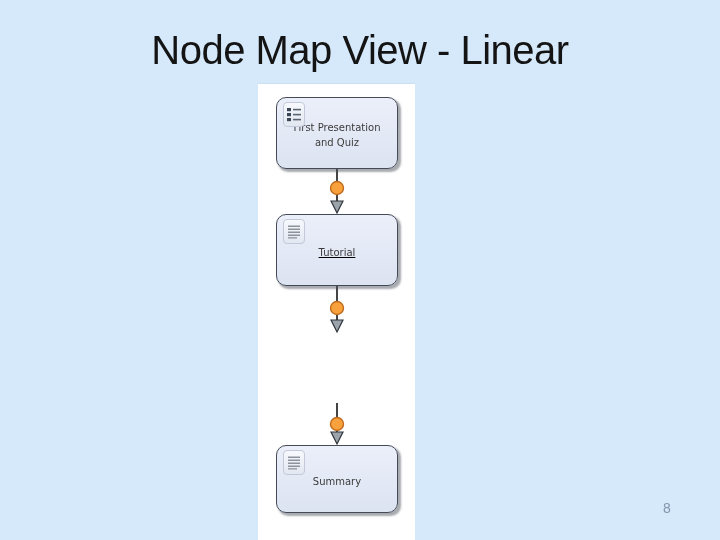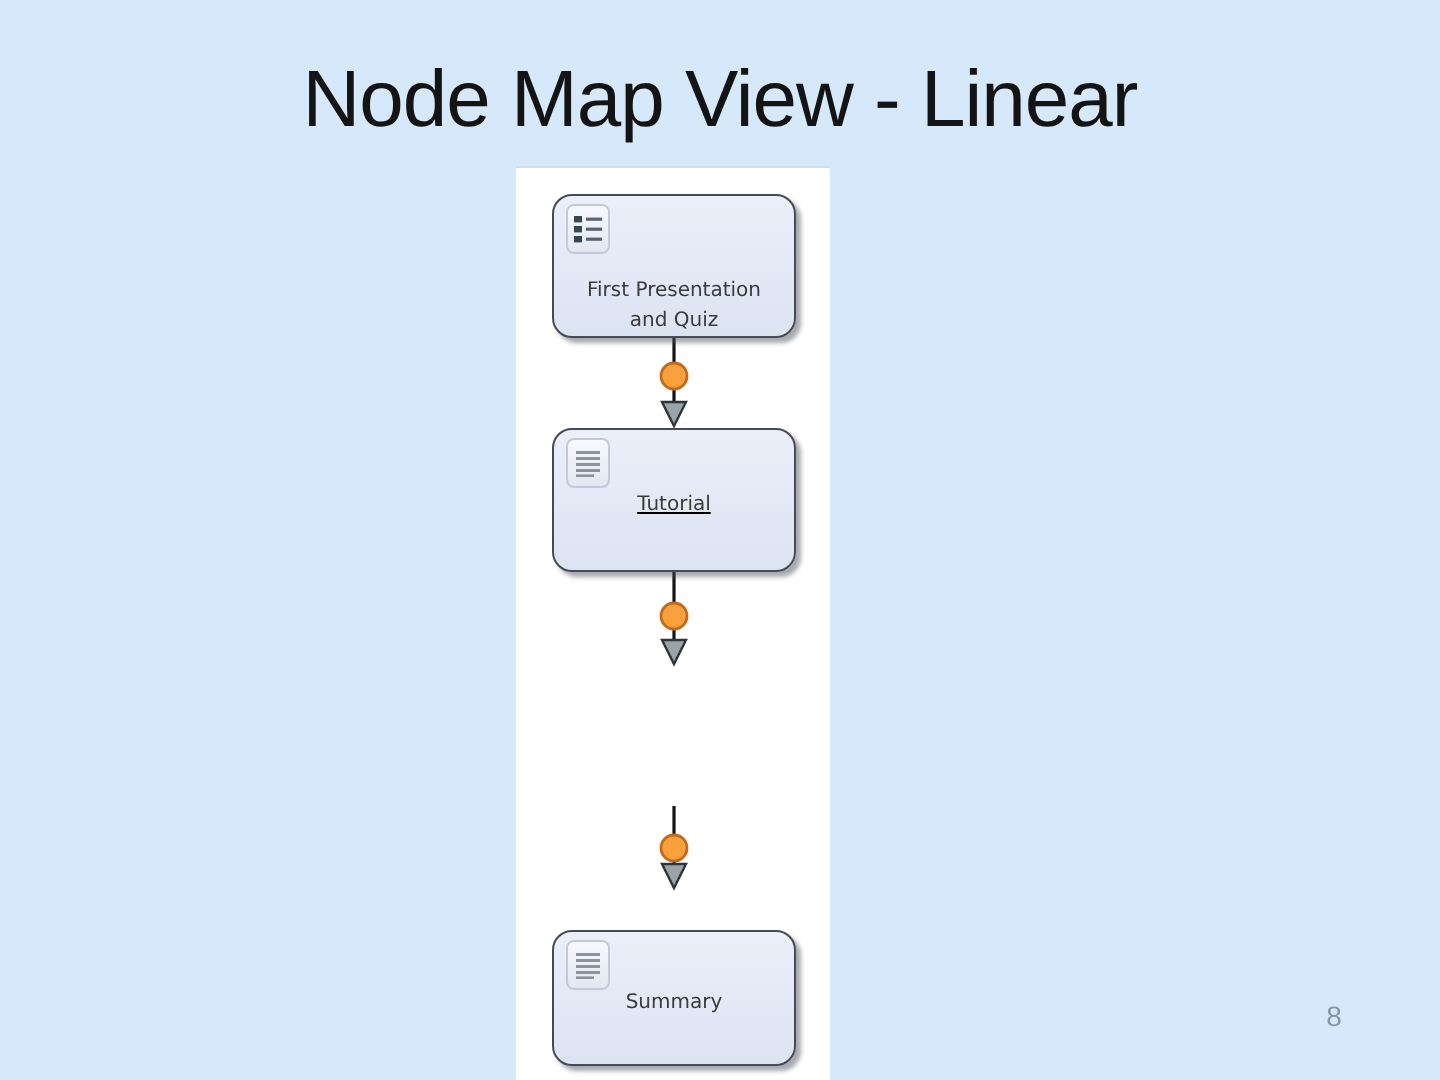--- a/index.html
+++ b/index.html
@@ -72,21 +72,21 @@
         <polygon class="connector-arrowhead" points="73,236 85,236 79,248"></polygon>
       </g>
 
       <g>
         <line class="connector-line" x1="79" y1="319" x2="79" y2="359"></line>
         <circle class="connector-circle" cx="79" cy="340" r="6.5" fill="#f9a13c"></circle>
         <polygon class="connector-arrowhead" points="73,348 85,348 79,360"></polygon>
       </g>
     </svg>
 
-    <div class="node" style="top:13px; height:72px;align-items:flex-end;">
+    <div class="node" style="top:13px; height:72px;">
       <span class="icon-box">
         <svg width="14" height="15" viewBox="0 0 14 15" xmlns="http://www.w3.org/2000/svg">
           <rect x="0" y="1" width="4" height="3.2" fill="#3a4654"></rect>
           <rect x="6" y="1.8" width="8" height="1.6" fill="#5a6470"></rect>
           <rect x="0" y="6" width="4" height="3.2" fill="#3a4654"></rect>
           <rect x="6" y="6.8" width="8" height="1.6" fill="#5a6470"></rect>
           <rect x="0" y="11" width="4" height="3.2" fill="#3a4654"></rect>
           <rect x="6" y="11.8" width="8" height="1.6" fill="#5a6470"></rect>
         </svg>
       </span>
@@ -101,21 +101,21 @@
           <rect x="1" y="4.5" width="12" height="1.5" fill="#8d939c"></rect>
           <rect x="1" y="7.5" width="12" height="1.5" fill="#8d939c"></rect>
           <rect x="1" y="10.5" width="12" height="1.5" fill="#8d939c"></rect>
           <rect x="1" y="13.2" width="9" height="1.3" fill="#8d939c"></rect>
         </svg>
       </span>
       <span class="node-label">Tutorial</span>
     </div>
 
 
-    <div class="node" style="top:361px; height:68px;margin-top:20px;">
+    <div class="node" style="top:361px; height:68px;">
       <span class="icon-box">
         <svg width="14" height="15" viewBox="0 0 14 15" xmlns="http://www.w3.org/2000/svg">
           <rect x="1" y="1.5" width="12" height="1.5" fill="#8d939c"></rect>
           <rect x="1" y="4.5" width="12" height="1.5" fill="#8d939c"></rect>
           <rect x="1" y="7.5" width="12" height="1.5" fill="#8d939c"></rect>
           <rect x="1" y="10.5" width="12" height="1.5" fill="#8d939c"></rect>
           <rect x="1" y="13.2" width="9" height="1.3" fill="#8d939c"></rect>
         </svg>
       </span>
       <span class="node-label">Summary</span>

